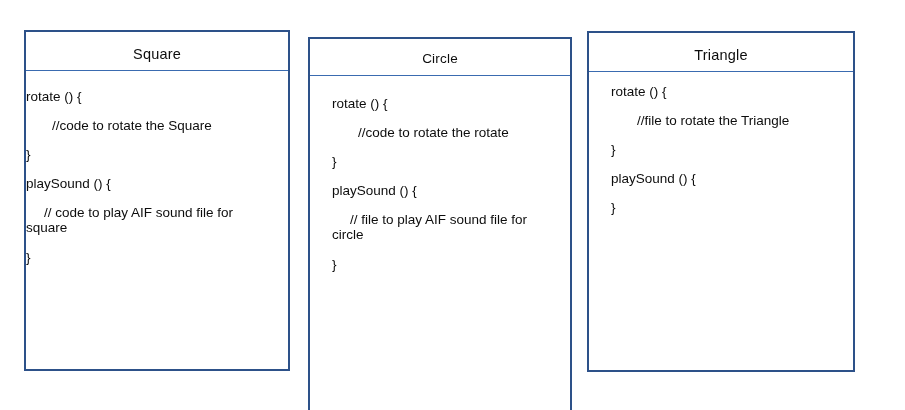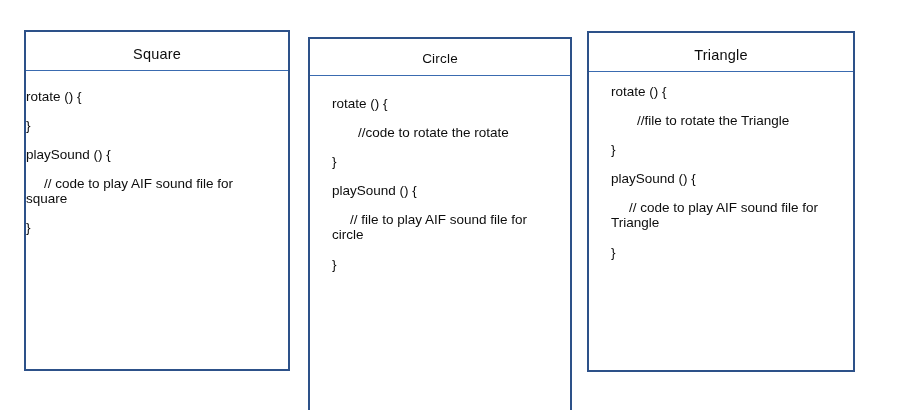--- a/index.html
+++ b/index.html
@@ -79,20 +79,21 @@
 </style>
 </head>
 <body>
 
 <div class="diagram">
 
   <div class="class-box box-square">
     <div class="class-header">Square</div>
     <div class="class-body">
       <div class="code-line">rotate () {</div>
+      <div class="code-line indent">//code to rotate the Square</div>
       <div class="code-line">}</div>
       <div class="code-line">playSound () {</div>
       <div class="code-line indent-sm">// code to play AIF sound file for square</div>
       <div class="code-line">}</div>
     </div>
   </div>
 
   <div class="class-box box-circle">
     <div class="class-header">Circle</div>
     <div class="class-body">
@@ -105,18 +106,17 @@
     </div>
   </div>
 
   <div class="class-box box-triangle">
     <div class="class-header">Triangle</div>
     <div class="class-body">
       <div class="code-line">rotate () {</div>
       <div class="code-line indent">//file to rotate the Triangle</div>
       <div class="code-line">}</div>
       <div class="code-line">playSound () {</div>
-      <div class="code-line indent-sm">// code to play AIF sound file for Triangle</div>
       <div class="code-line">}</div>
     </div>
   </div>
 
 </div>
 
 </body></html>

